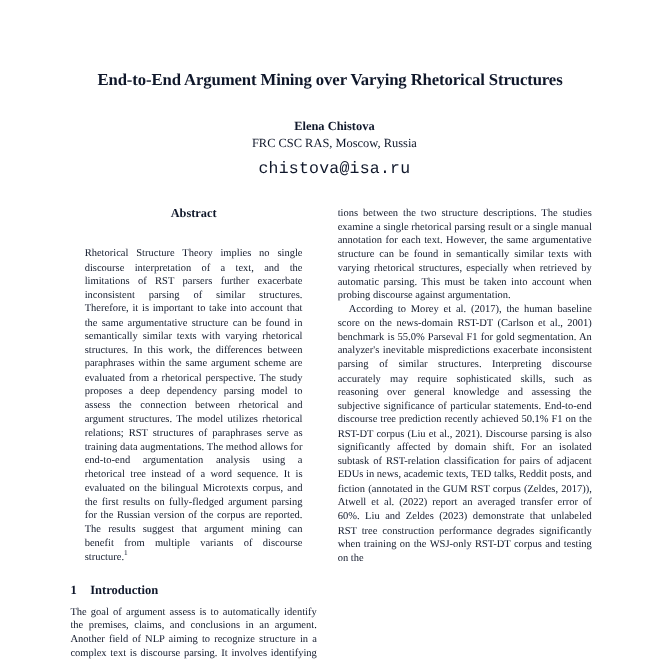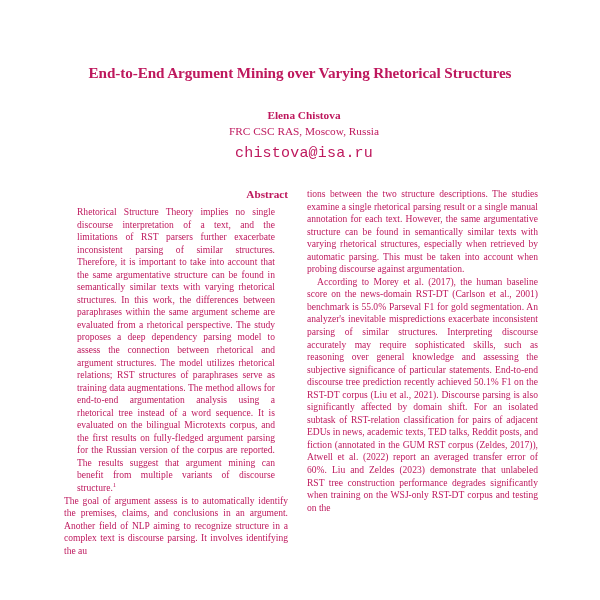--- a/index.html
+++ b/index.html
@@ -7,21 +7,21 @@
     padding: 0;
     background: #ffffff;
   }
   .page {
     position: relative;
     width: 600px;
     height: 600px;
     background: #ffffff;
     overflow: hidden;
     font-family: "Liberation Serif", "DejaVu Serif", serif;
-    color: #be185d;
+    color: #0f172a;
   }
 
   
   .title-block {
     position: absolute;
     left: 0;
     top: 64px;
     width: 600px;
     text-align: center;
   }
@@ -62,24 +62,24 @@
   .col-left {
     left: 64px;
     width: 224px;
   }
   .col-right {
     left: 307px;
     width: 231px;
   }
 
   .abstract-head {
-    text-align: right;
+    text-align: center;
     font-size: 11.2px;
     font-weight: bold;
-    margin: 0 0 6px 0;
+    margin: 0 0 25px 0;
   }
   .abstract-body {
     margin: 0 13px;
   }
   p.para {
     margin: 0;
     font-size: 9.55px;
     line-height: 12.55px;
     text-align: justify;
     text-justify: inter-word;
@@ -117,20 +117,23 @@
     <div class="author-affil">FRC CSC RAS, Moscow, Russia</div>
     <div class="author-email">chistova@isa.ru</div>
   </div>
 
   <div class="col col-left">
     <div class="abstract-head">Abstract</div>
     <div class="abstract-body">
       <p class="para"><span>Rhetorical Structure Theory implies no single discourse interpretation of a text, and the limitations of RST parsers further exacerbate inconsistent parsing of similar structures. Therefore, it is important to take into account that the same argumentative structure can be found in semantically similar texts with varying rhetorical structures. In this work, the differences between paraphrases within the same argument scheme are evaluated from a rhetorical perspective. The study proposes a deep dependency parsing model to assess the connection between rhetorical and argument structures. The model utilizes rhetorical relations; RST structures of paraphrases serve as training data augmentations. The method allows for end-to-end argumentation analysis using a rhetorical tree instead of a word sequence. It is evaluated on the bilingual Microtexts corpus, and the first results on fully-fledged argument parsing for the Russian version of the corpus are reported. The results suggest that argument mining can benefit from multiple variants of discourse structure.</span><sup class="fn">1</sup></p>
     </div>
 
+    <div class="section-head">
+      <span class="secnum">1</span><span>Introduction</span>
+    </div>
     <p class="para">The goal of argument assess is to automatically identify the premises, claims, and conclusions in an argument. Another field of NLP aiming to recognize structure in a complex text is discourse parsing. It involves identifying the au</p>
   </div>
 
   <div class="col col-right">
     <p class="para">tions between the two structure descriptions. The studies examine a single rhetorical parsing result or a single manual annotation for each text. However, the same argumentative structure can be found in semantically similar texts with varying rhetorical structures, especially when retrieved by automatic parsing. This must be taken into account when probing discourse against argumentation.</p>
     <p class="para indent">According to Morey et al. (2017), the human baseline score on the news-domain RST-DT (Carlson et al., 2001) benchmark is 55.0% Parseval F1 for gold segmentation. An analyzer's inevitable mispredictions exacerbate inconsistent parsing of similar structures. Interpreting discourse accurately may require sophisticated skills, such as reasoning over general knowledge and assessing the subjective significance of particular statements. End-to-end discourse tree prediction recently achieved 50.1% F1 on the RST-DT corpus (Liu et al., 2021). Discourse parsing is also significantly affected by domain shift. For an isolated subtask of RST-relation classification for pairs of adjacent EDUs in news, academic texts, TED talks, Reddit posts, and fiction (annotated in the GUM RST corpus (Zeldes, 2017)), Atwell et al. (2022) report an averaged transfer error of 60%. Liu and Zeldes (2023) demonstrate that unlabeled RST tree construction performance degrades significantly when training on the WSJ-only RST-DT corpus and testing on the</p>
   </div>
 
 </div>
 

